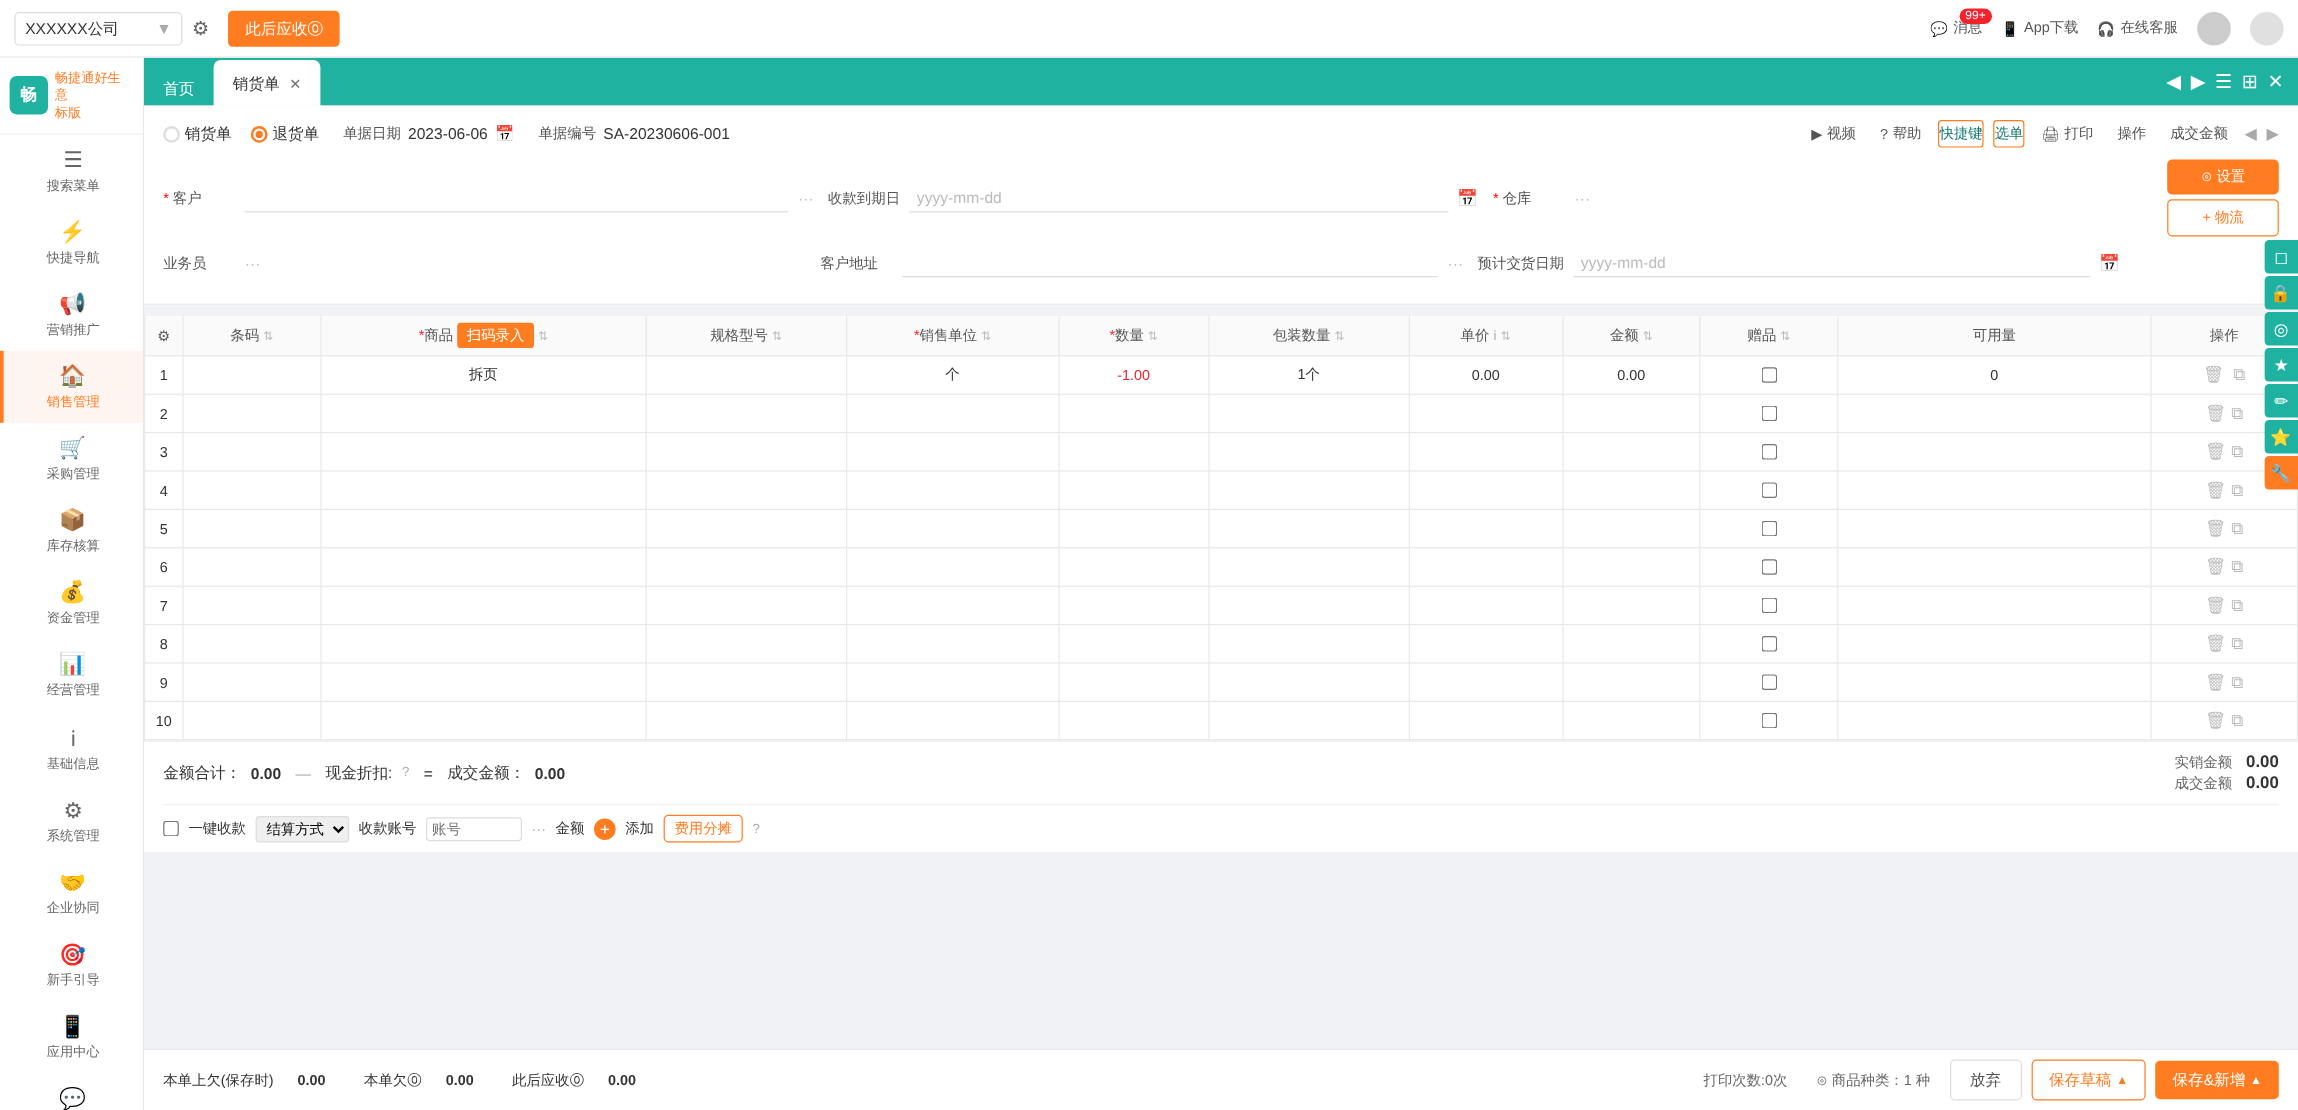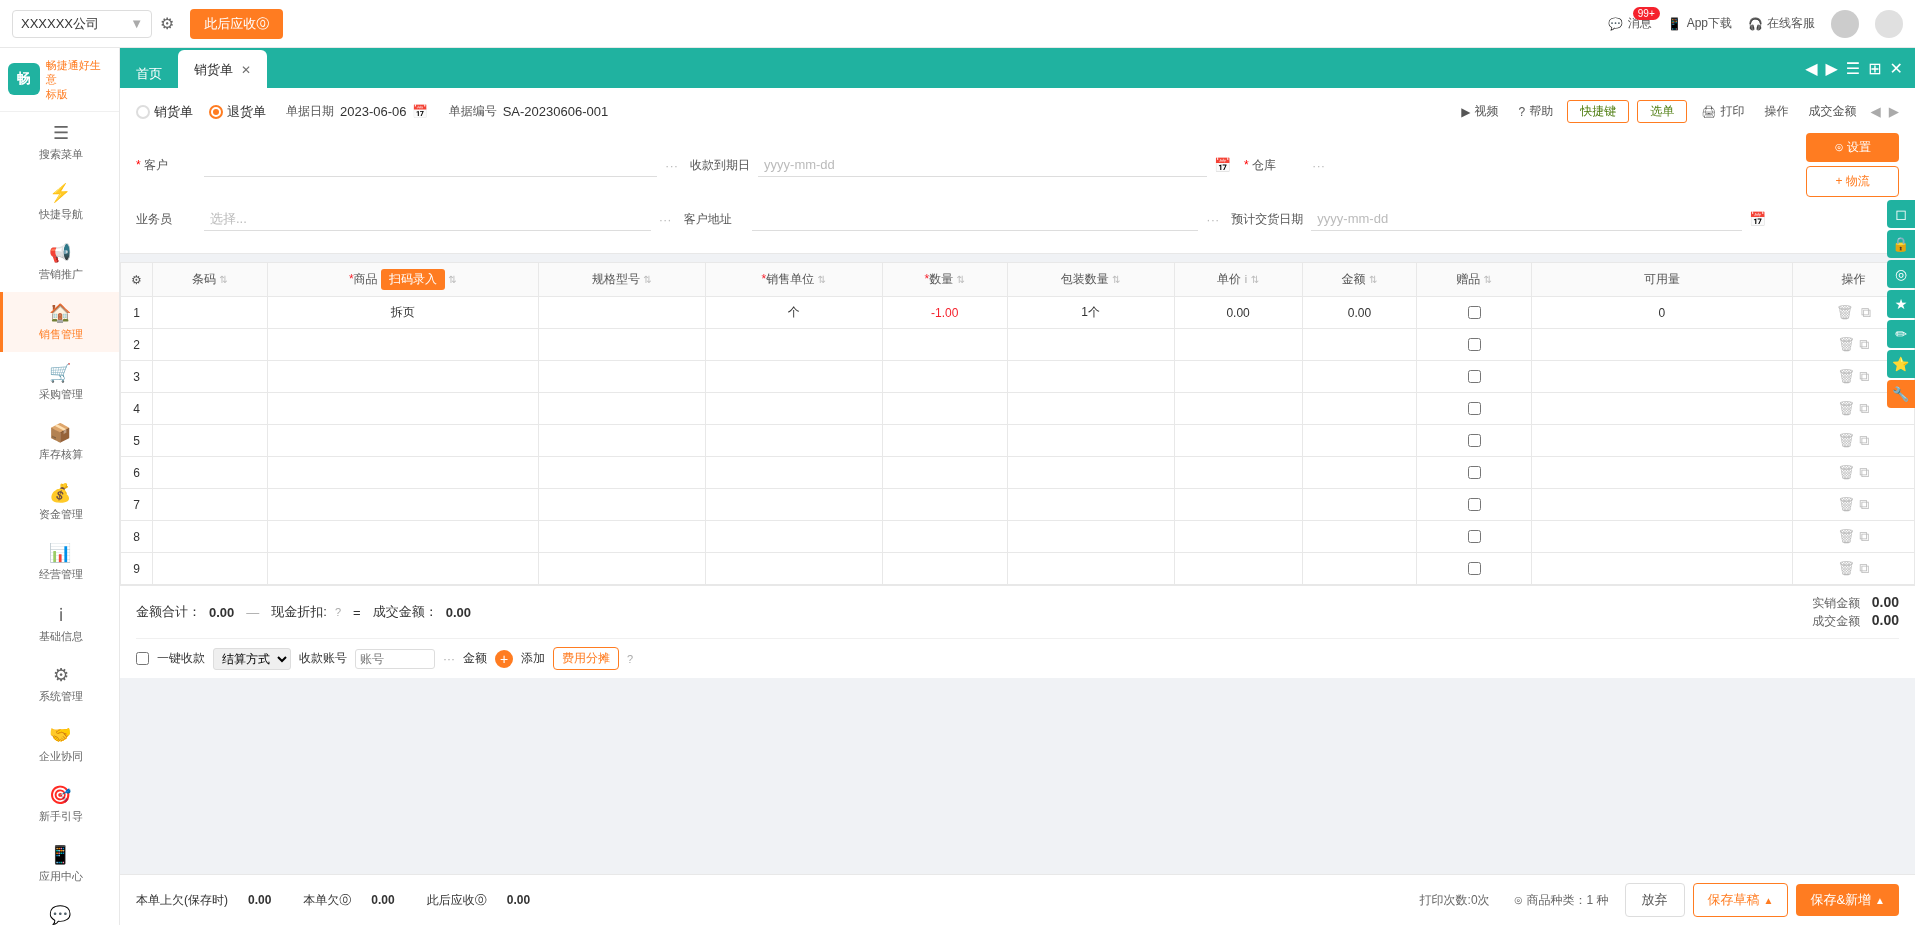--- a/index.html
+++ b/index.html
@@ -42,21 +42,21 @@
     .tab-bar-btn { background: none; border: none; cursor: pointer; color: #fff; font-size: 16px; }
 
     
     .form-section { background: #fff; padding: 12px 16px; border-bottom: 1px solid #e8e8e8; }
     .radio-group { display: flex; align-items: center; gap: 16px; }
     .radio-item { display: flex; align-items: center; gap: 4px; cursor: pointer; font-size: 13px; }
     .radio-dot { width: 14px; height: 14px; border-radius: 50%; border: 2px solid #ddd; display: inline-flex; align-items: center; justify-content: center; }
     .radio-dot.checked { border-color: #ff7c21; }
     .radio-dot.checked::after { content: ''; width: 6px; height: 6px; border-radius: 50%; background: #ff7c21; }
     .header-btn { display: flex; align-items: center; gap: 4px; cursor: pointer; color: #555; font-size: 12px; padding: 3px 6px; border-radius: 3px; }
-    .header-btn.orange { color: #4d7c0f; border: 1px solid #ff7c21; border-radius: 3px; padding: 2px 12px; }
+    .header-btn.orange { color: #0f766e; border: 1px solid #ff7c21; border-radius: 3px; padding: 2px 0; }
     .field-row { display: flex; align-items: center; gap: 8px; }
     .field-label { font-size: 12px; color: #555; white-space: nowrap; min-width: 60px; }
     .field-label.required::before { content: '* '; color: #f00; }
     .field-input { flex: 1; border: none; border-bottom: 1px solid #ddd; padding: 4px 6px; font-size: 13px; outline: none; color: #333; }
     .field-input::placeholder { color: #bbb; }
     .field-dots { color: #bbb; cursor: pointer; }
     .cal-icon { color: #aaa; cursor: pointer; font-size: 14px; }
     .action-btn-orange { background: #ff7c21; color: #fff; border: none; border-radius: 4px; padding: 6px 28px; font-size: 12px; cursor: pointer; white-space: nowrap; }
     .action-btn-outline { background: #fff; color: #ff7c21; border: 1px solid #ff7c21; border-radius: 4px; padding: 6px 12px; font-size: 12px; cursor: pointer; white-space: nowrap; }
 
@@ -283,21 +283,20 @@
             </div>
             <div style="display:flex;flex-direction:column;gap:4px;margin-left:8px;">
               <button class="action-btn-orange">⊙ 设置</button>
               <button class="action-btn-outline">+ 物流</button>
             </div>
           </div>
 
           <div style="display:flex;align-items:center;gap:12px;margin-bottom:10px;">
             <div class="field-row" style="flex:1;">
               <span class="field-label">业务员</span>
-              <input class="field-input" placeholder="选择..." style="flex: 1 1 0%;">
               <span class="field-dots">···</span>
             </div>
             <div class="field-row" style="flex:1;">
               <span class="field-label">客户地址</span>
               <input class="field-input" style="flex: 1 1 0%;">
               <span class="field-dots">···</span>
             </div>
             <div class="field-row" style="flex:1;">
               <span class="field-label">预计交货日期</span>
               <input class="field-input" placeholder="yyyy-mm-dd" style="flex: 1 1 0%;">
@@ -497,20 +496,38 @@
                     <td>
                       <div class="checkbox-cell">
                         <input type="checkbox" style="">
                       </div>
                     </td>
                     <td></td>
                     <td><span class="op-icon">🗑</span><span class="op-icon">⧉</span></td>
                   </tr>
                 <tr>
                     <td>9</td>
+                    <td></td>
+                    <td></td>
+                    <td></td>
+                    <td></td>
+                    <td></td>
+                    <td></td>
+                    <td></td>
+                    <td></td>
+                    <td>
+                      <div class="checkbox-cell">
+                        <input type="checkbox" style="">
+                      </div>
+                    </td>
+                    <td></td>
+                    <td><span class="op-icon">🗑</span><span class="op-icon">⧉</span></td>
+                  </tr>
+                <tr>
+                    <td>10</td>
                     <td></td>
                     <td></td>
                     <td></td>
                     <td></td>
                     <td></td>
                     <td></td>
                     <td></td>
                     <td></td>
                     <td>
                       <div class="checkbox-cell">

